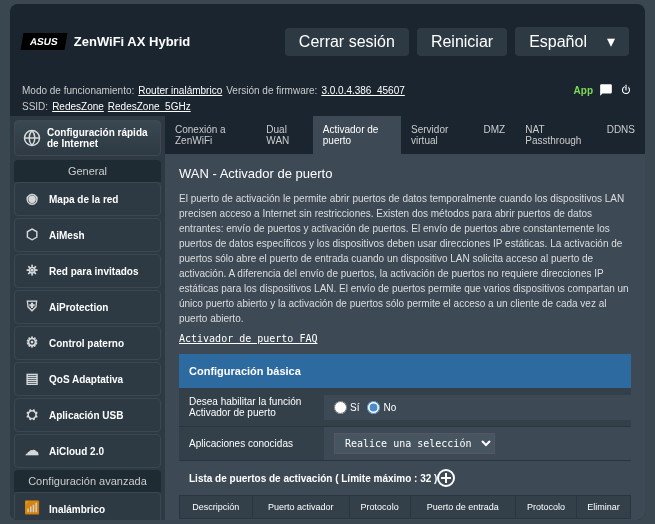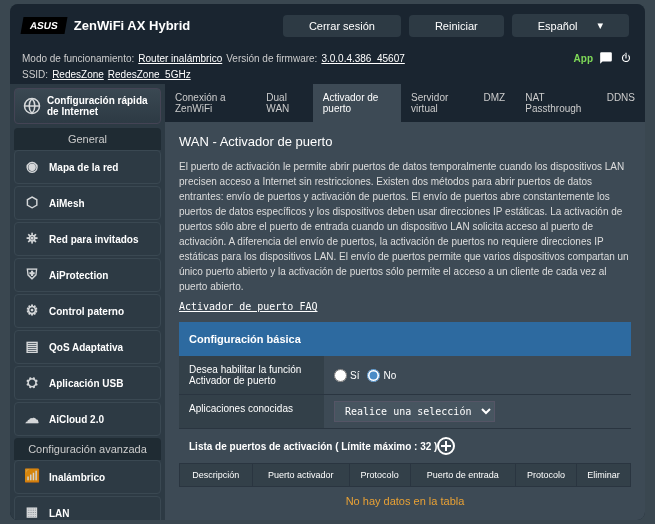--- a/index.html
+++ b/index.html
@@ -1,21 +1,21 @@
 <!DOCTYPE html>
 <html><head>
 <meta charset="utf-8">
 <style>
 * { margin: 0; padding: 0; box-sizing: border-box; font-family: Arial, sans-serif; }
 body { background: #3a4750; width: 655px; height: 524px; overflow: hidden; font-size: 11px; color: #fff; }
 .wrap { background: linear-gradient(#2d3a42, #1a2530); margin: 4px 10px; border-radius: 8px; height: 516px; overflow: hidden; position: relative; }
 .header { display: flex; align-items: center; padding: 6px 12px; background: #1a2530; }
 .logo-badge { background: #000; color: #fff; padding: 3px 8px; font-weight: bold; font-size: 10px; transform: skewX(-10deg); margin-right: 8px; }
 .product { font-weight: bold; font-size: 13px; margin-right: auto; }
-.hbtn { background: #2d3a44; padding: 5px 26px; margin: 4px 4px; border-radius: 4px; cursor: pointer; font-size: 11px; }
+.hbtn { background: #2d3a44; padding: 5px 14px; margin: 17px 4px; border-radius: 4px; cursor: pointer; font-size: 16px; }
 .lang { display: flex; align-items: center; gap: 20px; }
 .infobar { padding: 4px 12px; font-size: 10px; display: flex; flex-wrap: wrap; gap: 4px; align-items: center; background: #1a2530; }
 .infobar .lbl { color: #ccc; }
 .infobar .lnk { color: #fff; text-decoration: underline; cursor: pointer; }
 .infobar .r { margin-left: auto; display: flex; gap: 6px; align-items: center; }
 .app-badge { color: #7ed957; font-weight: bold; }
 .ic { width: 14px; height: 14px; display: inline-block; }
 .body { display: flex; height: calc(100% - 60px); }
 .sidebar { width: 155px; background: #2d3a44; overflow-y: auto; padding: 4px 4px; }
 .sidebar::-webkit-scrollbar { width: 6px; }
@@ -26,21 +26,21 @@
 .main { flex: 1; overflow-y: auto; padding: 0; }
 .main::-webkit-scrollbar { width: 8px; }
 .tabs { display: flex; background: #1a2530; }
 .tab { padding: 8px 10px; font-size: 10px; cursor: pointer; color: #ccc; }
 .tab.active { background: #3d4a55; color: #fff; }
 .content { padding: 12px 14px; background: #3d4a55; margin: 0; min-height: 400px; }
 .page-title { font-size: 13px; color: #fff; margin-bottom: 10px; }
 .desc { font-size: 10px; color: #ddd; line-height: 1.5; margin-bottom: 6px; }
 .faq-link { color: #fff; text-decoration: underline; font-family: monospace; font-size: 10px; cursor: pointer; }
 .panel-hdr { background: #2d6aa0; padding: 11px 10px; font-size: 11px; font-weight: bold; margin-top: 10px; }
-.form-row { display: flex; background: #334049; border-bottom: 1px solid #2a3540; }
+.form-row { display: flex; align-items: center; background: #334049; border-bottom: 1px solid #2a3540; }
 .form-lbl { width: 145px; padding: 8px 10px; font-size: 10px; }
 .form-ctrl { flex: 1; padding: 6px 10px; background: #3d4a55; font-size: 10px; display: flex; gap: 8px; align-items: center; }
 .radio { display: flex; align-items: center; gap: 3px; }
 .radio input { accent-color: #4a8cc7; }
 .sel { background: #475560; color: #fff; border: 1px solid #556; padding: 3px 6px; font-family: monospace; font-size: 10px; }
 .list-hdr { padding: 8px 10px; font-size: 10px; font-weight: bold; display: flex; align-items: center; background: #3d4a55; }
 .add-btn { width: 18px; height: 18px; border: 2px solid #fff; border-radius: 50%; display: flex; align-items: center; justify-content: center; cursor: pointer; font-weight: bold; }
 .tbl { width: 100%; border-collapse: collapse; }
 .tbl th { background: #334049; padding: 6px 4px; font-size: 9px; font-weight: normal; border: 1px solid #2a3540; }
 .tbl td { text-align: center; padding: 8px; font-size: 11px; background: #3d4a55; }

